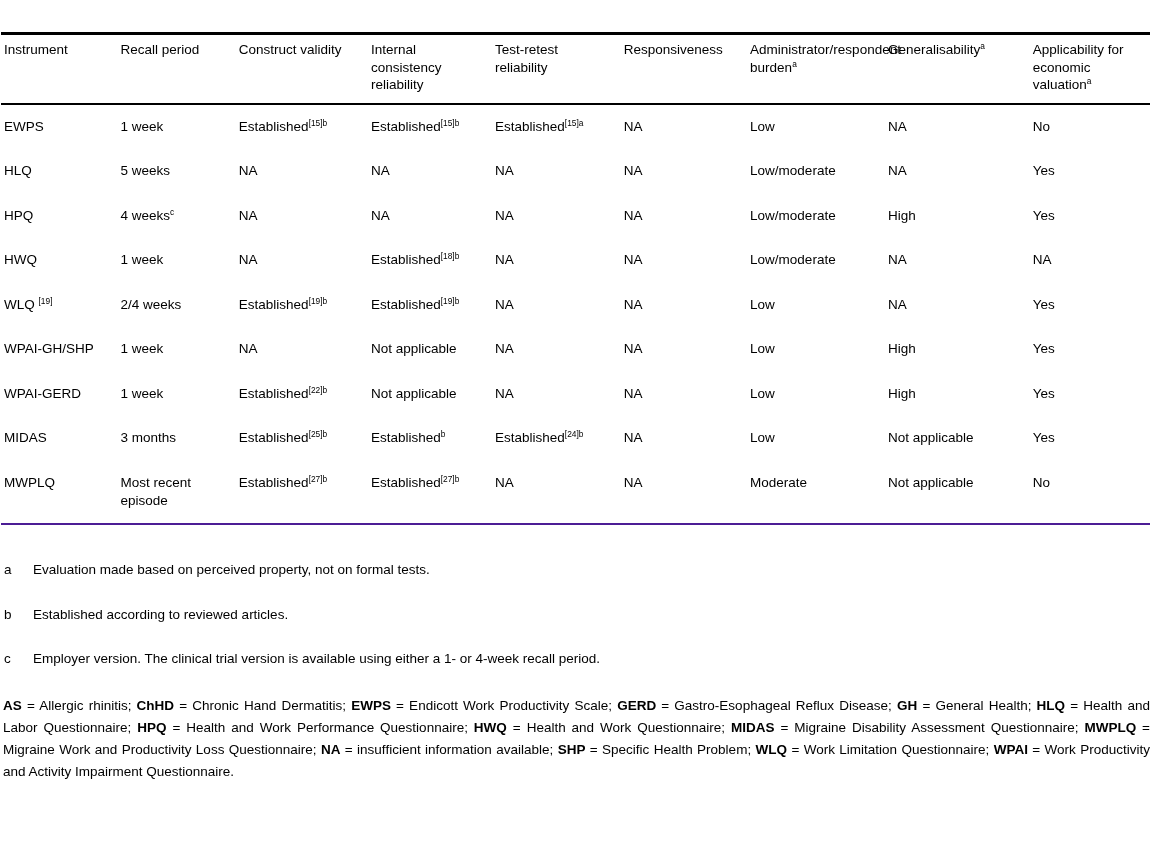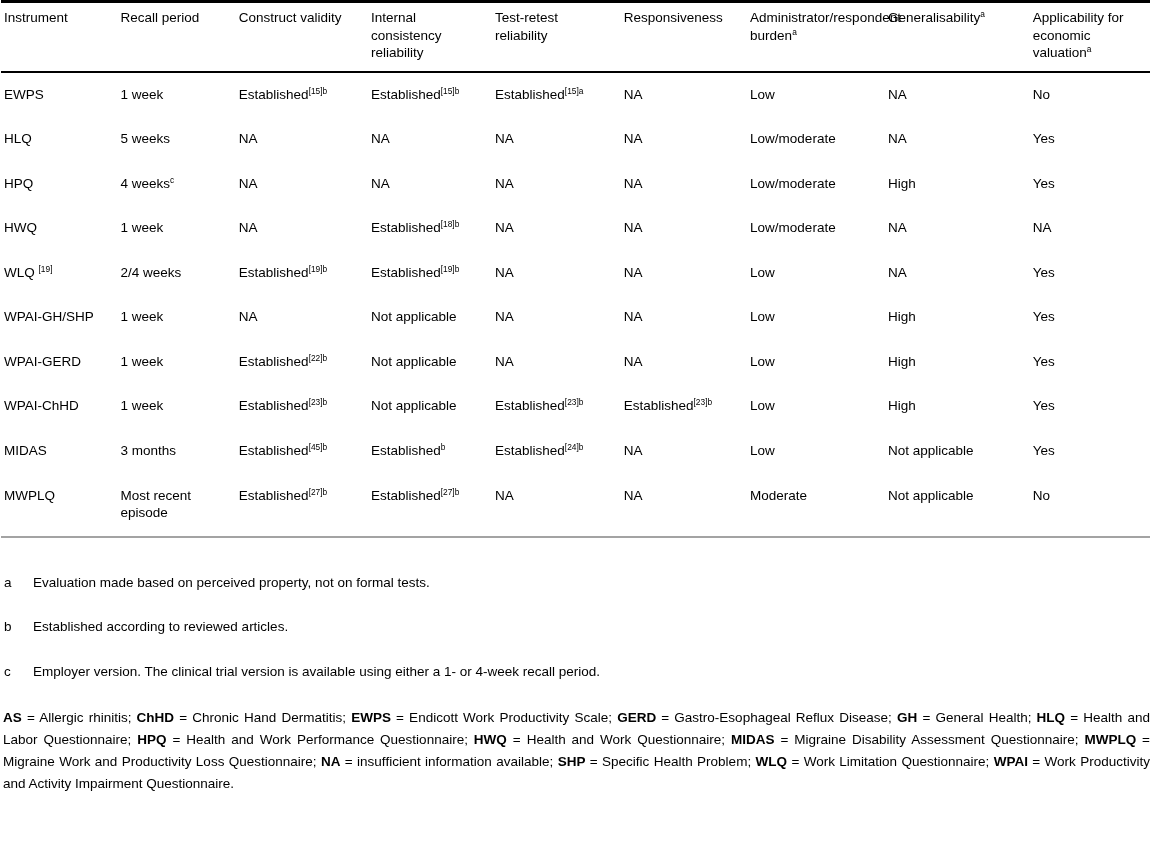--- a/index.html
+++ b/index.html
@@ -9,21 +9,22 @@
     min-height: 856px;
     box-sizing: border-box;
     background: #ffffff;
     padding: 0 1px;
   }
   table {
     width: 100%;
     border-collapse: collapse;
     table-layout: fixed;
     border-top: 3px solid #000;
-    border-bottom: 2px solid #a3a3a3;
+    border-bottom: 2px solid #4c1d95;
+    margin-top: 32px;
   }
   thead th {
     text-align: left;
     font-weight: normal;
     font-size: 13.5px;
     line-height: 1.3;
     vertical-align: top;
     padding: 6px 10px 9px 0;
     border-bottom: 2.5px solid #000;
   }
@@ -149,34 +150,23 @@
           <td>1 week</td>
           <td>Established<sup>[22]b</sup></td>
           <td>Not applicable</td>
           <td>NA</td>
           <td>NA</td>
           <td>Low</td>
           <td>High</td>
           <td>Yes</td>
         </tr>
         <tr>
-          <td>WPAI-ChHD</td>
-          <td>1 week</td>
-          <td>Established<sup>[23]b</sup></td>
-          <td>Not applicable</td>
-          <td>Established<sup>[23]b</sup></td>
-          <td>Established<sup>[23]b</sup></td>
-          <td>Low</td>
-          <td>High</td>
-          <td>Yes</td>
-        </tr>
-        <tr>
           <td>MIDAS</td>
           <td>3 months</td>
-          <td>Established<sup>[45]b</sup></td>
+          <td>Established<sup>[25]b</sup></td>
           <td>Established<sup>b</sup></td>
           <td>Established<sup>[24]b</sup></td>
           <td>NA</td>
           <td>Low</td>
           <td>Not applicable</td>
           <td>Yes</td>
         </tr>
         <tr>
           <td>MWPLQ</td>
           <td>Most recent episode</td>

